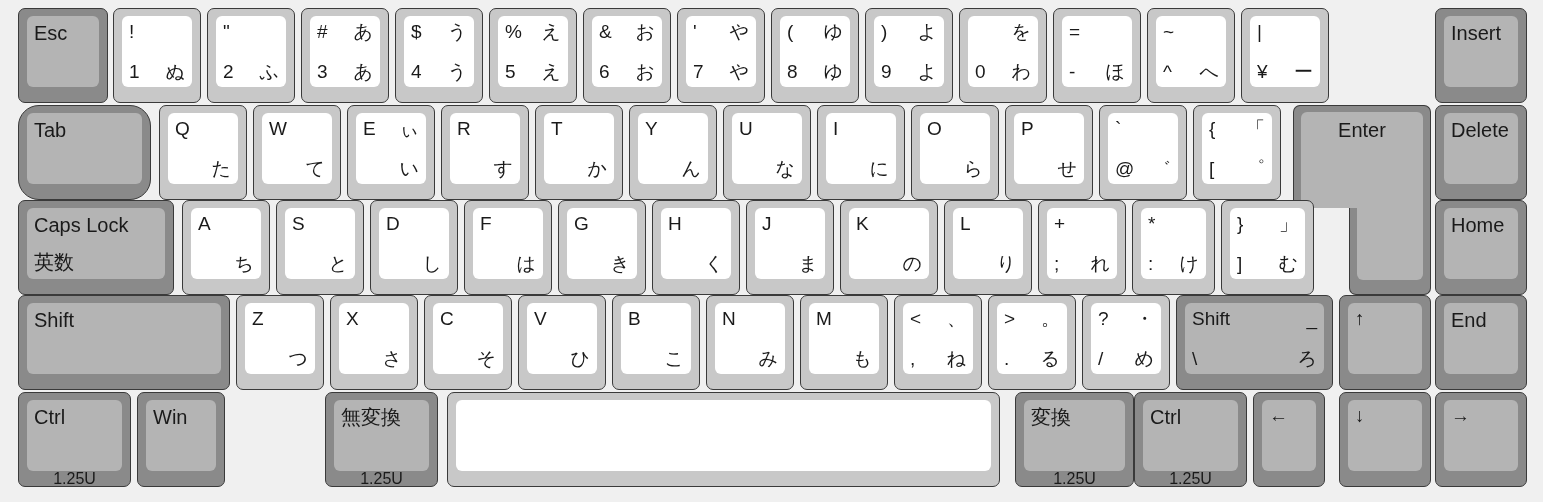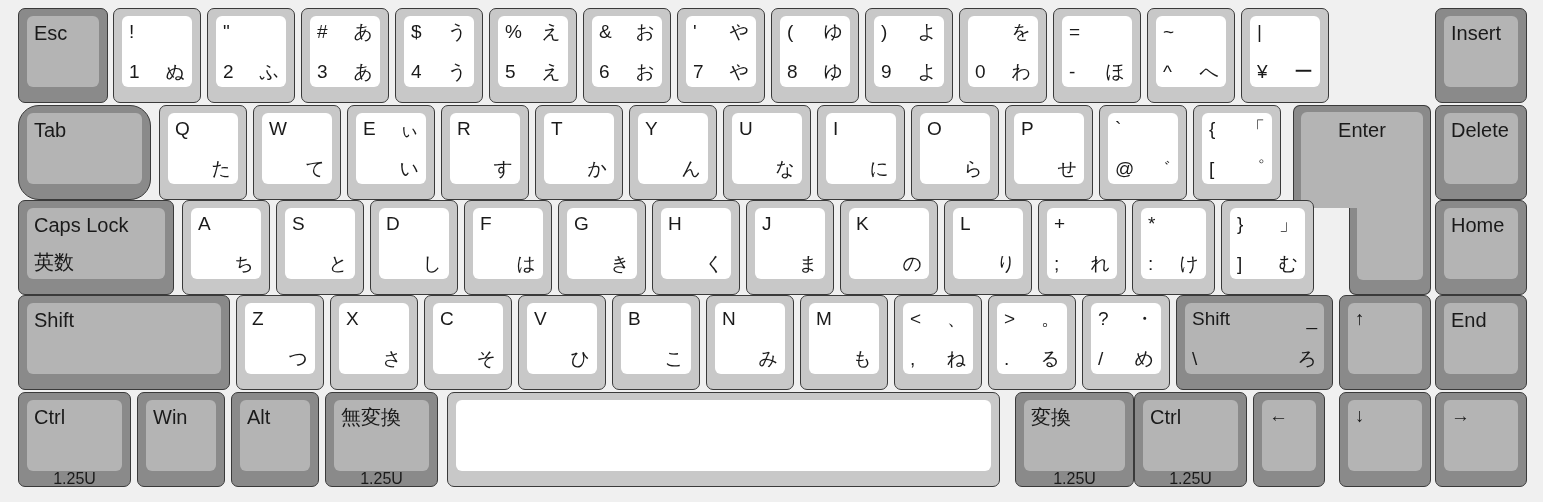--- a/index.html
+++ b/index.html
@@ -665,27 +665,20 @@
       </div>
       <div class="unit">1.25U</div>
     </div>
     <div class="key mod" style="left: 137px; top: 392px; width: 88px; height: 95px; padding-left: 36px;">
       <div class="cap">
         <div class="legends">
           <span class="lg word">Win</span>
         </div>
       </div>
     </div>
-    <div class="key mod" style="left: 231px; top: 392px; width: 88px; height: 95px;">
-      <div class="cap">
-        <div class="legends">
-          <span class="lg word">Alt</span>
-        </div>
-      </div>
-    </div>
     <div class="key mod" style="left: 325px; top: 392px; width: 113px; height: 95px;">
       <div class="cap">
         <div class="legends">
           <span class="lg word">無変換</span>
         </div>
       </div>
       <div class="unit">1.25U</div>
     </div>
     <div class="key" style="left: 447px; top: 392px; width: 553px; height: 95px;">
       <div class="cap">

